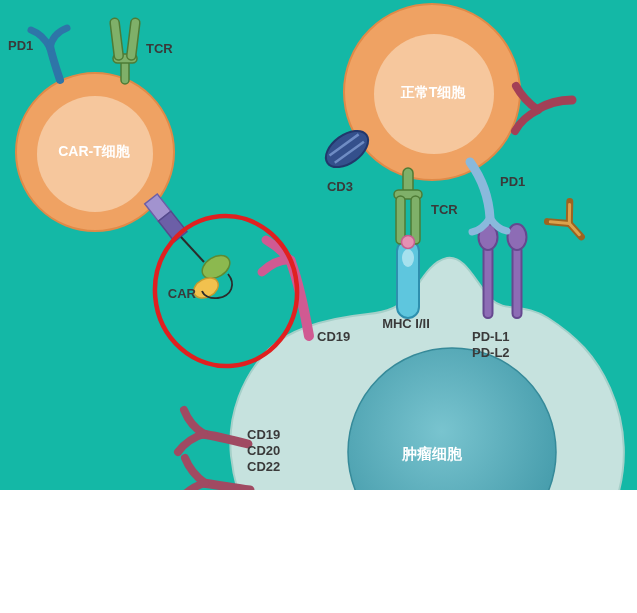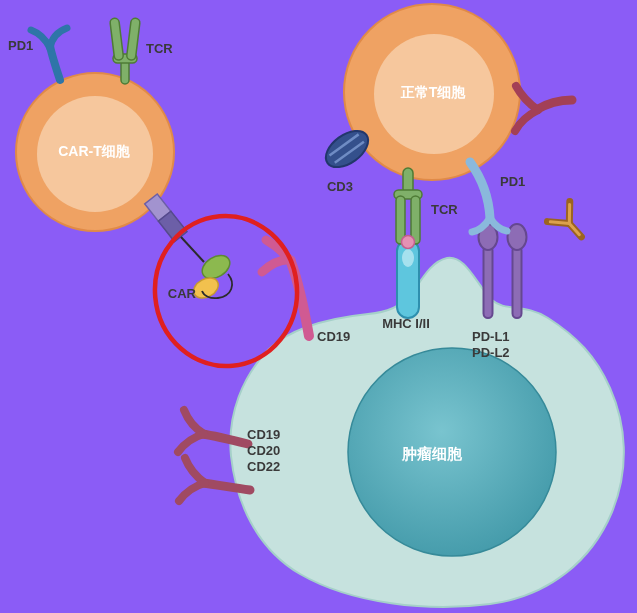--- a/index.html
+++ b/index.html
@@ -1,16 +1,16 @@
 <!DOCTYPE html>
 <html><head>
 <meta charset="utf-8">
 <style>
   html,body{margin:0;padding:0;background:#ffffff;}
-  .stage{position:relative;width:637px;height:613px;background:#8b5cf6;overflow:hidden;}
+  .stage{position:relative;width:637px;height:490px;background:#14b8a6;overflow:hidden;}
   svg{display:block;}
   text{font-family:"Liberation Sans","DejaVu Sans",sans-serif;}
   .lbl{font-weight:700;font-size:13px;fill:#3a3a3a;}
   .lbl-cell{font-weight:700;fill:#ffffff;}
 </style>
 </head>
 <body>
 
 <div class="stage">
 <svg width="637" height="613" viewBox="0 0 637 613">

